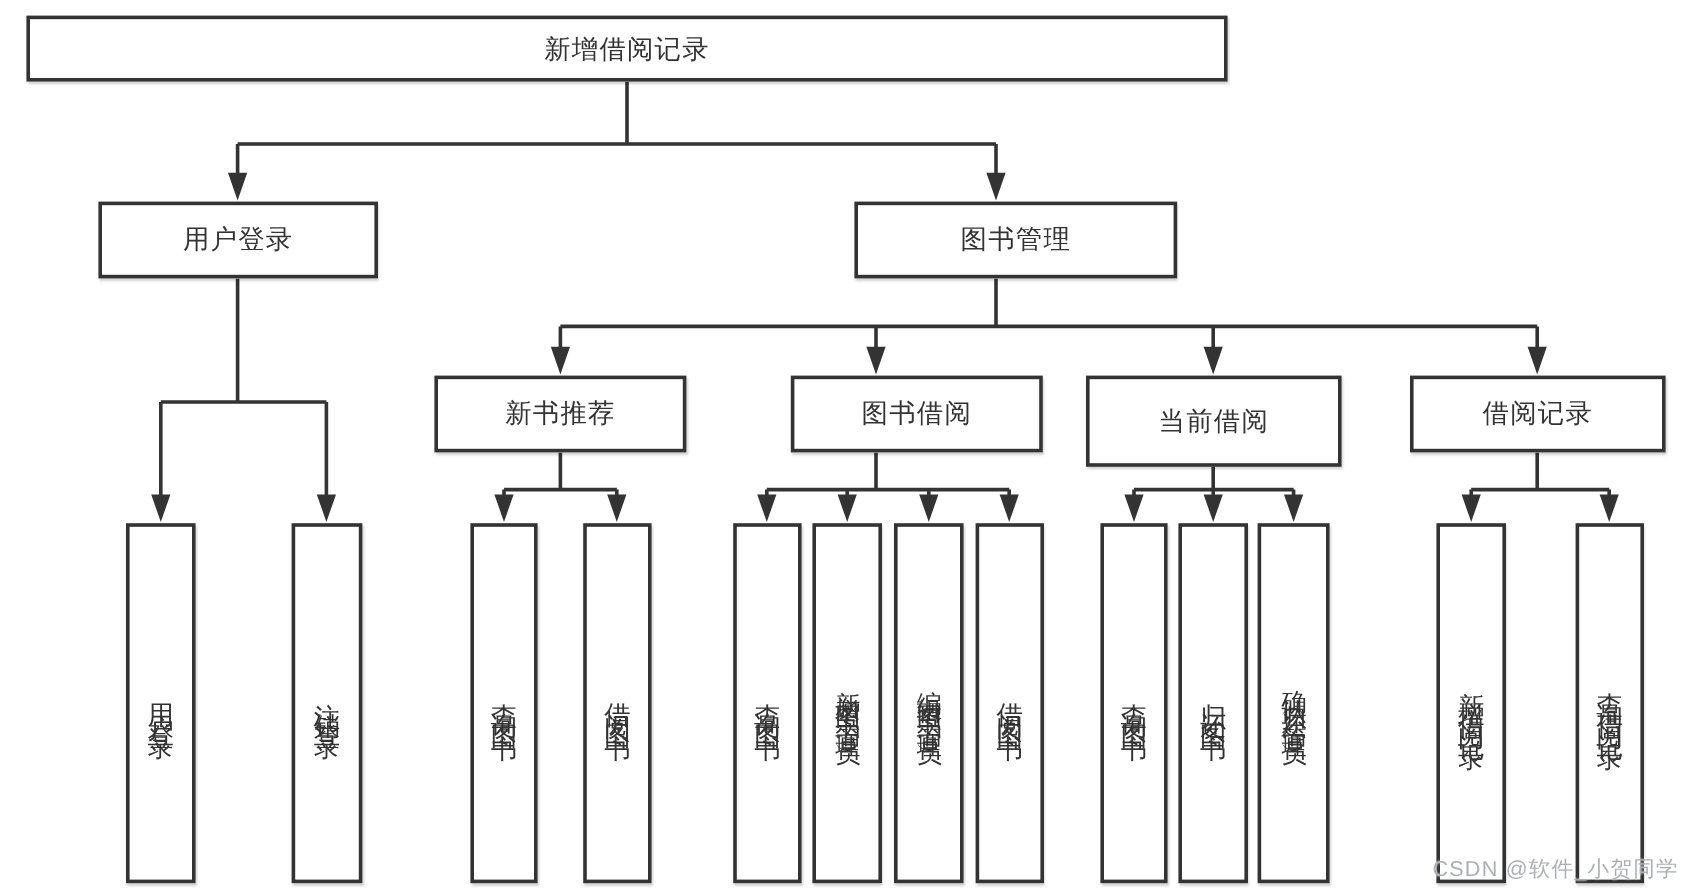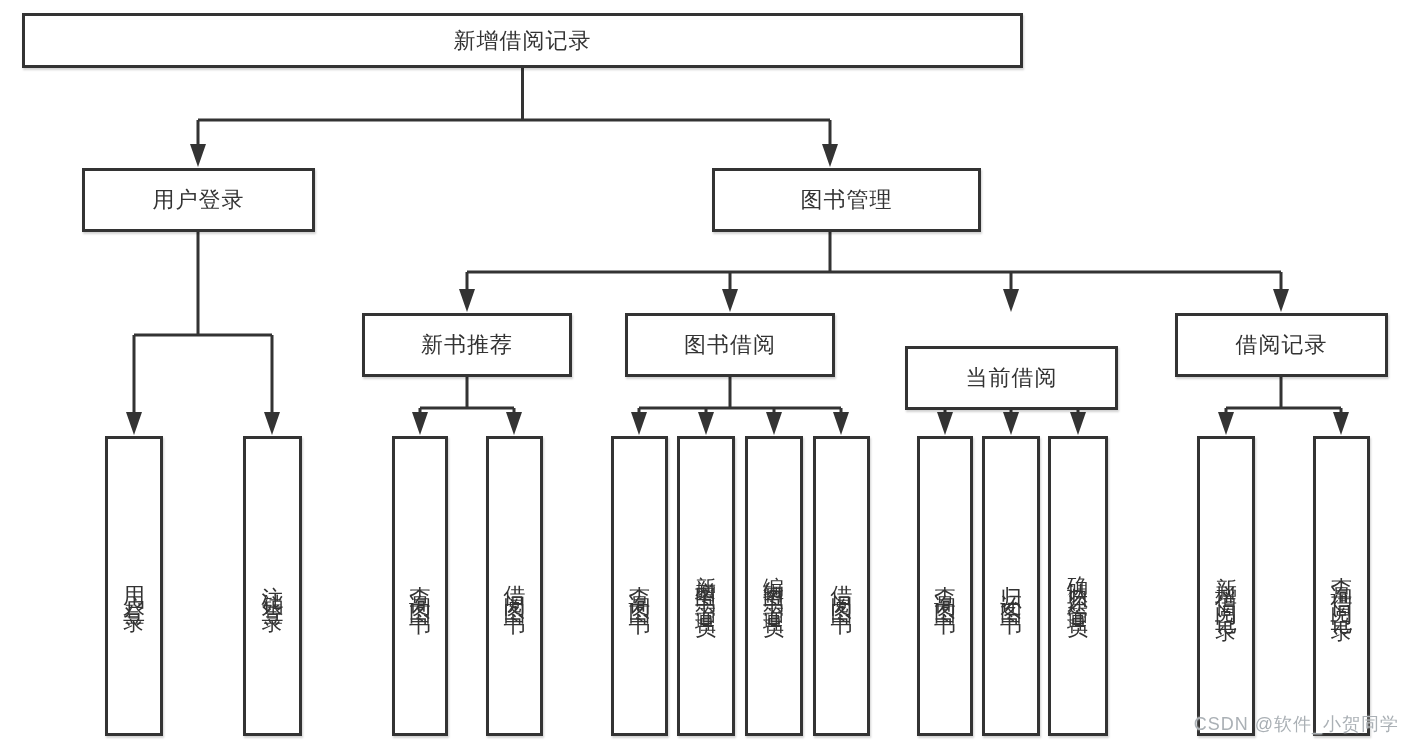--- a/index.html
+++ b/index.html
@@ -29,22 +29,22 @@
     line-height:1;
     white-space:nowrap;
   }
   
   #n-root{left:22px;top:13px;width:1001px;height:55px;}
   
   #n-user-login{left:82px;top:168px;width:233px;height:64px;}
   #n-book-mgmt{left:712px;top:168px;width:269px;height:64px;}
   
   #n-new-book{left:362px;top:313px;width:210px;height:64px;}
-  #n-book-borrow{left:625px;top:313px;width:210px;height:64px;}
-  #n-cur-borrow{left:905px;top:313px;width:213px;height:64px;margin-top:33px;}
+  #n-book-borrow{left:659px;top:313px;width:210px;height:64px;}
+  #n-cur-borrow{left:905px;top:313px;width:213px;height:76px;}
   #n-borrow-rec{left:1175px;top:313px;width:213px;height:64px;}
   
   .leaf{top:436px;height:300px;}
   #l-ul-login{left:105px;width:58px;}
   #l-ul-logout{left:243px;width:59px;}
   #l-nbr-query{left:392px;width:56px;}
   #l-nbr-borrow{left:486px;width:57px;}
   #l-bb-query{left:611px;width:57px;}
   #l-bb-add{left:677px;width:58px;}
   #l-bb-edit{left:745px;width:58px;}

